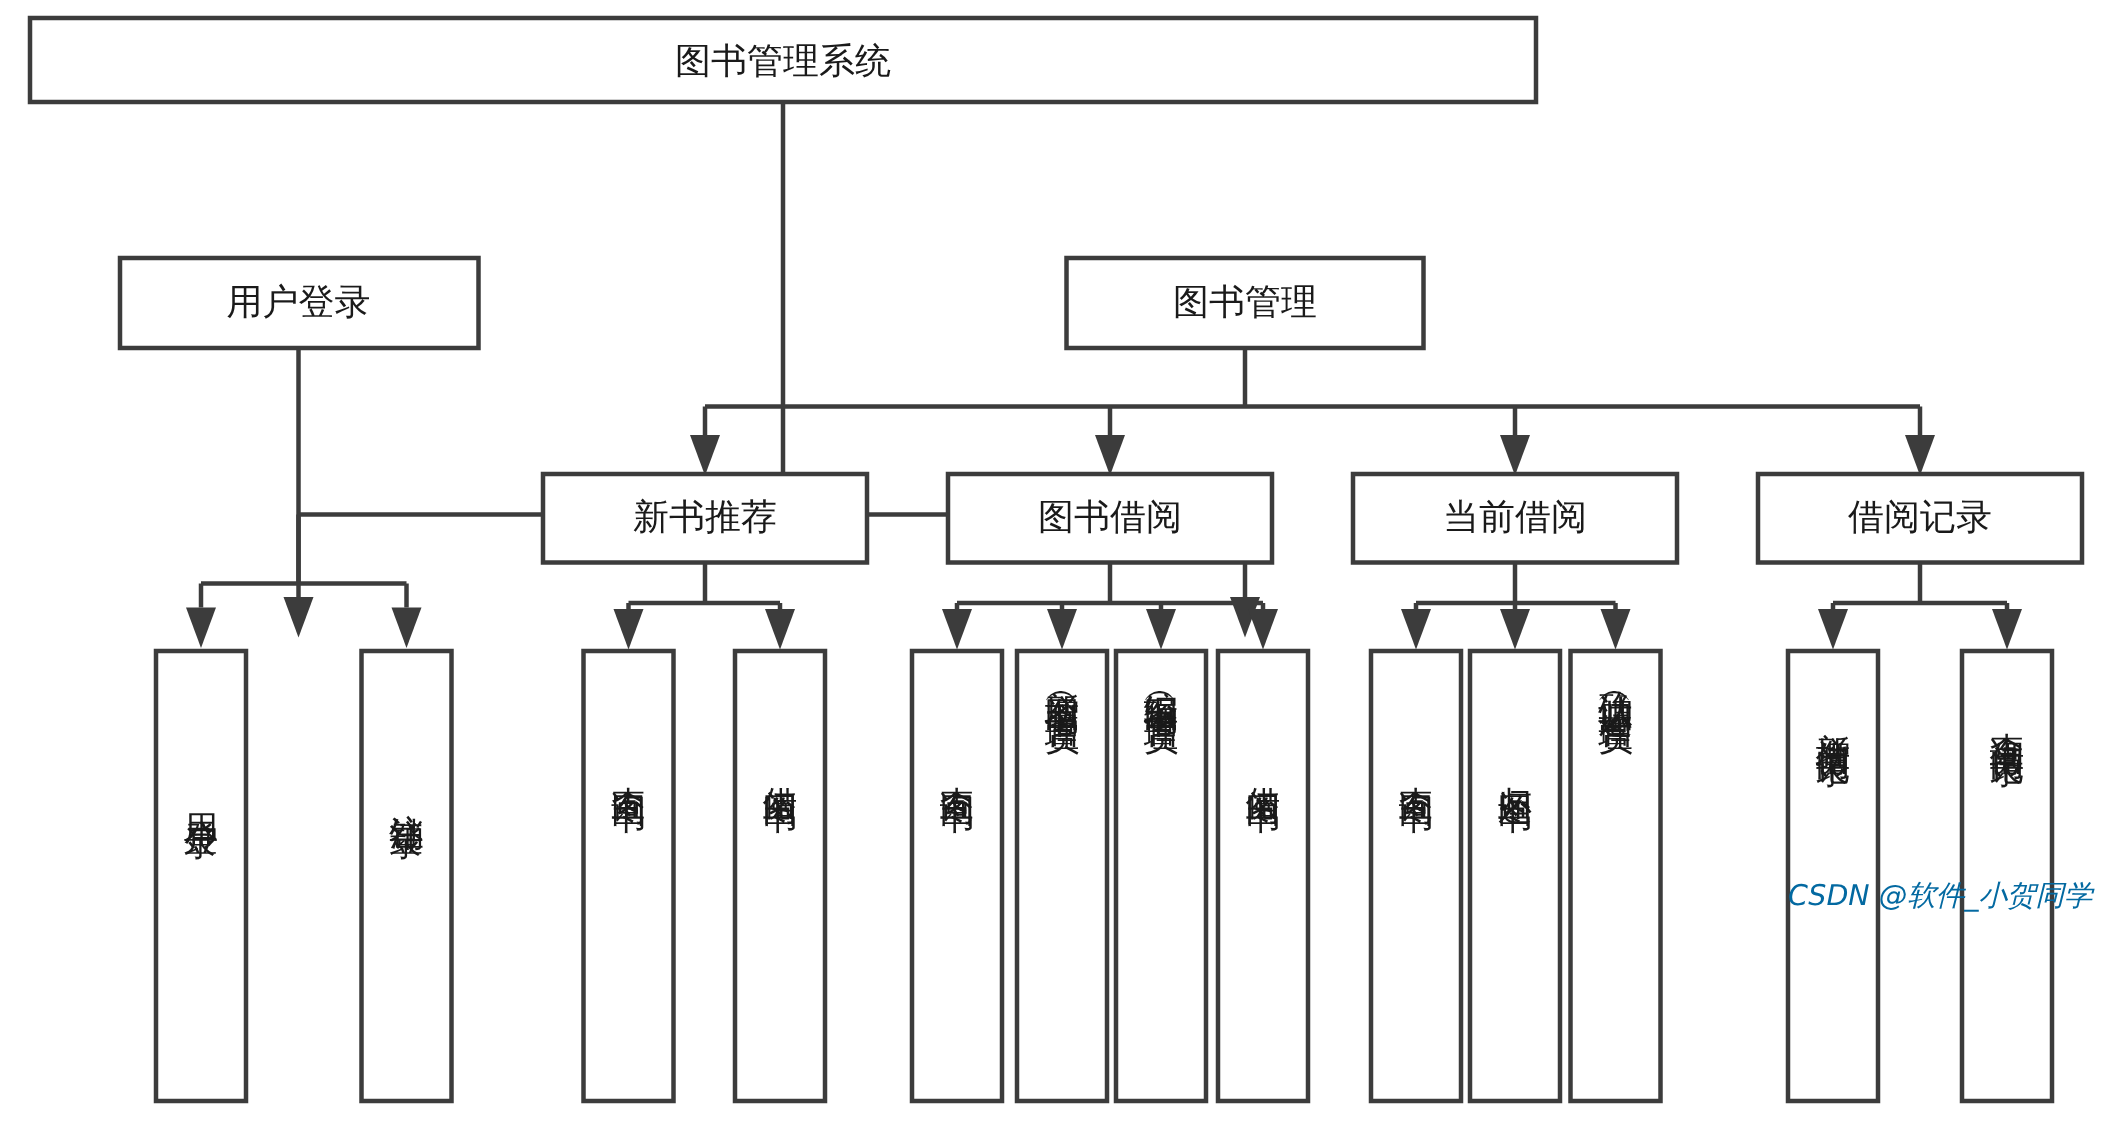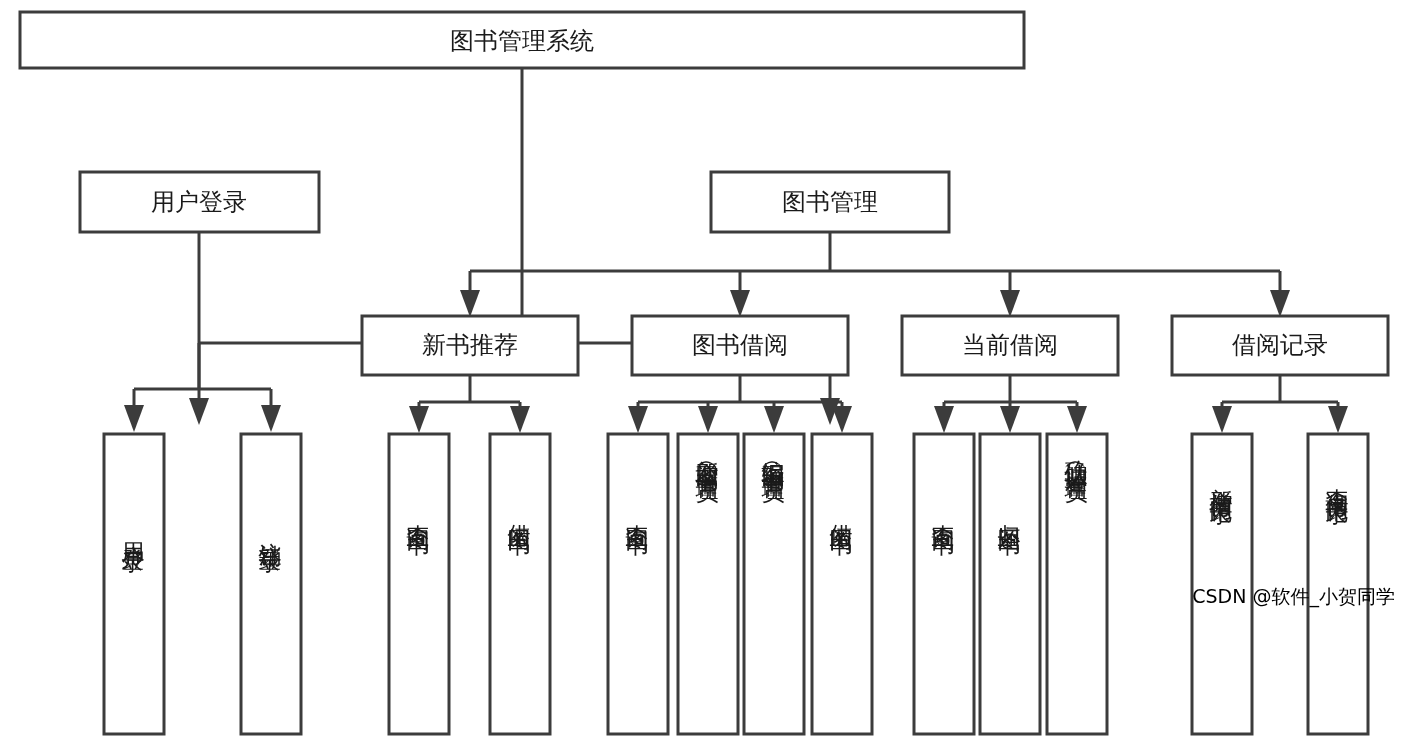--- a/index.html
+++ b/index.html
@@ -64,23 +64,24 @@
     text-orientation: upright;
     letter-spacing: 3px;
     white-space: nowrap;
   }
   .watermark {
     position: absolute;
     right: 10px;
     bottom: 6px;
     font-family: "DejaVu Sans", "Liberation Sans", sans-serif;
     font-size: 19px;
-    color: #000000;
+    color: #0369a1;
     white-space: nowrap;
     pointer-events: none;
+    font-style: italic;
   }
 </style>
 </head>
 <body>
 
 <div id="diagram-root">
 
   <svg class="tree-canvas" viewBox="0 0 1405 747" xmlns="http://www.w3.org/2000/svg">
 
     <g>

